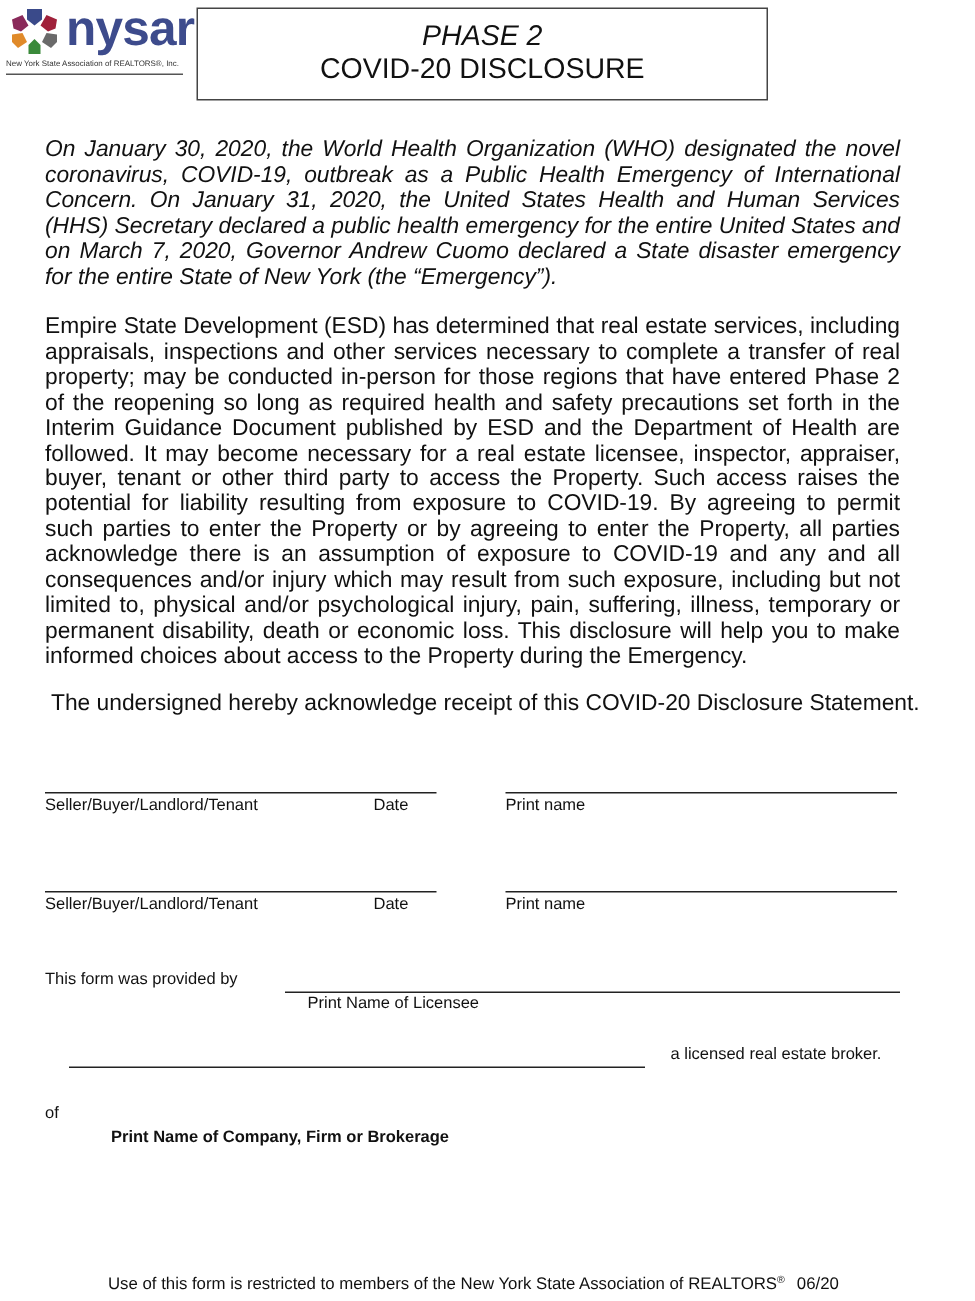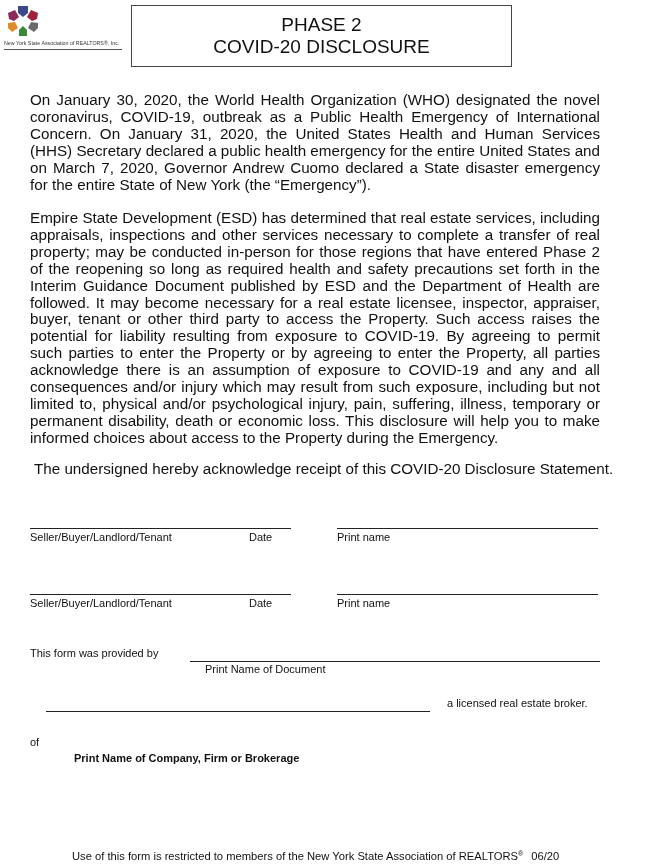--- a/index.html
+++ b/index.html
@@ -6,24 +6,24 @@
   body { width: 650px; height: 867px; position: relative; overflow: hidden; color: #111; font-family: "Liberation Sans", sans-serif; }
 
   .logo { position: absolute; left: 4px; top: 4px; width: 120px; height: 48px; }
   .logo-mark { position: absolute; left: 2px; top: 2px; width: 34px; height: 30px; }
   .logo-word { position: absolute; left: 40px; top: -4px; font-size: 33px; font-weight: bold; color: #3d4b8c; letter-spacing: -0.5px; font-family: "Liberation Sans", sans-serif; }
   .logo-tag { position: absolute; left: 0px; top: 36px; font-size: 5.3px; color: #333; white-space: nowrap; font-family: "Liberation Sans", sans-serif; }
   .logo-rule { position: absolute; left: 0; top: 45px; width: 118px; height: 1px; background: #555; }
 
   .title-box { position: absolute; left: 131px; top: 5px; width: 381px; height: 62px; border: 1px solid #444; box-sizing: border-box; text-align: center; }
   .title-line { font-size: 19px; line-height: 22px; color: #111; }
-  .title-line.first { margin-top: 8px; }
+  .title-line.first { margin-top: 8px; font-style: italic; }
 
   .para { position: absolute; left: 30px; width: 570px; font-size: 15.2px; line-height: 16.9px; text-align: justify; margin: 0; }
-  .para1 { top: 92px; }
+  .para1 { top: 92px; font-style: italic; }
   .para2 { top: 210px; }
   .ack { position: absolute; left: 34px; top: 460px; font-size: 15.2px; }
 
   .sigline { position: absolute; height: 1px; background: #222; }
   .small { position: absolute; font-size: 11px; white-space: nowrap; }
 
   .footer { position: absolute; left: 72px; top: 850px; font-size: 11.2px; white-space: nowrap; color: #111; }
   .footer .date { margin-left: 8px; }
   sup { font-size: 7px; vertical-align: 4px; }
 </style>
@@ -32,20 +32,21 @@
 
 <div class="logo">
   <svg class="logo-mark" viewBox="0 0 34 30">
     <polygon points="12,0 22,0 22,7 17,11 12,7" fill="#3a4a8a"></polygon>
     <polygon points="2,7 9,4 13,11 8,15 3,13" fill="#8a2a5a"></polygon>
     <polygon points="32,7 25,4 21,11 26,15 31,13" fill="#a0213a"></polygon>
     <polygon points="2,17 9,16 12,22 6,26 2,22" fill="#e08a2a"></polygon>
     <polygon points="32,17 25,16 22,22 28,26 32,22" fill="#6a6a6a"></polygon>
     <polygon points="13,24 17,20 21,24 21,30 13,30" fill="#3a8a3a"></polygon>
   </svg>
+  <span class="logo-word">nysar</span>
   <span class="logo-tag">New York State Association of REALTORS®, Inc.</span>
   <div class="logo-rule"></div>
 </div>
 
 <div class="title-box">
   <div class="title-line first">PHASE 2</div>
   <div class="title-line">COVID-20 DISCLOSURE</div>
 </div>
 
 <p class="para para1">On January 30, 2020, the World Health Organization (WHO) designated the novel coronavirus, COVID-19, outbreak as a Public Health Emergency of International Concern. On January 31, 2020, the United States Health and Human Services (HHS) Secretary declared a public health emergency for the entire United States and on March 7, 2020, Governor Andrew Cuomo declared a State disaster emergency for the entire State of New York (the “Emergency”).</p>
@@ -59,21 +60,21 @@
 <span class="small" style="left:337px; top:531px;">Print name</span>
 
 <div class="sigline" style="left:30px; top:594px; width:261px;"></div>
 <div class="sigline" style="left:337px; top:594px; width:261px;"></div>
 <span class="small" style="left:30px; top:597px;">Seller/Buyer/Landlord/Tenant</span>
 <span class="small" style="left:249px; top:597px;">Date</span>
 <span class="small" style="left:337px; top:597px;">Print name</span>
 
 <span class="small" style="left:30px; top:647px;">This form was provided by</span>
 <div class="sigline" style="left:190px; top:661px; width:410px;"></div>
-<span class="small" style="left:205px; top:663px;">Print Name of Document</span>
+<span class="small" style="left:205px; top:663px;">Print Name of Licensee</span>
 
 <span class="small" style="left:30px; top:736px;">of</span>
 <div class="sigline" style="left:46px; top:711px; width:384px;"></div>
 <span class="small" style="left:447px; top:697px;">a licensed real estate broker.</span>
 <span class="small" style="left:74px; top:752px;font-weight:bold;">Print Name of Company, Firm or Brokerage</span>
 
 <div class="footer">
   <span>Use of this form is restricted to members of the New York State Association of REALTORS</span><sup>®</sup><span class="date">06/20</span>
 </div>
 

